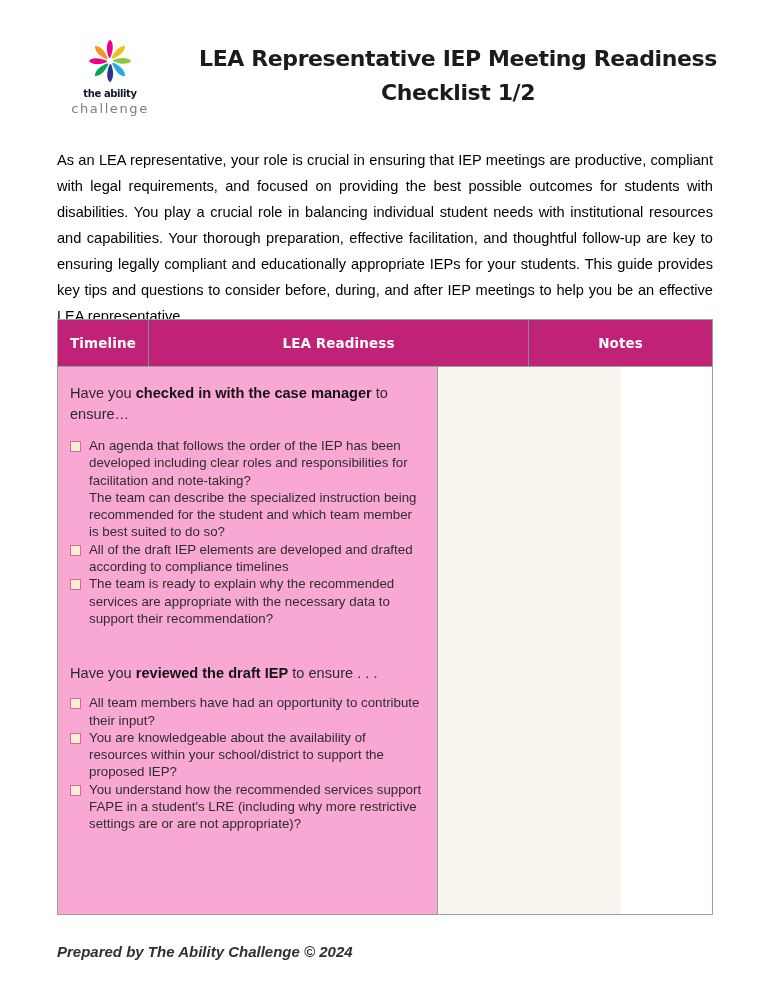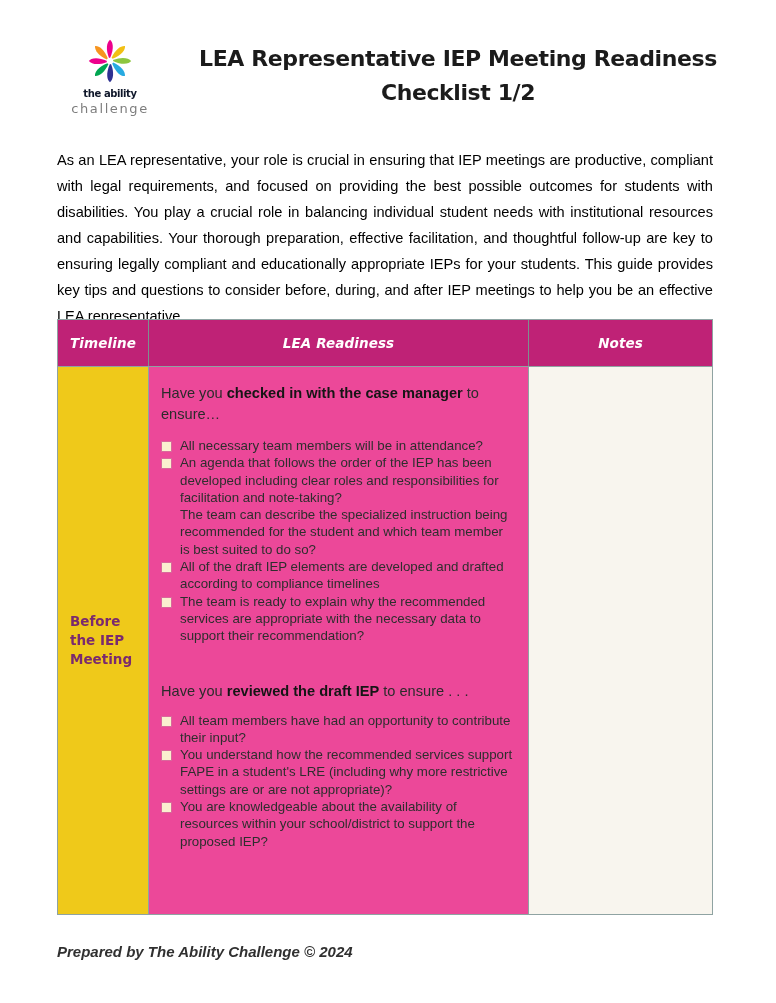--- a/index.html
+++ b/index.html
@@ -95,21 +95,20 @@
   .th {
     display: flex;
     align-items: center;
     justify-content: center;
     color: #ffffff;
     font-family: "DejaVu Sans", sans-serif;
     font-weight: bold;
     font-size: 13.5px;
     letter-spacing: 0.1px;
     box-sizing: border-box;
-    font-style: italic;
   }
   .th-timeline { width: 91px; border-right: 1px solid #7d8f8f; }
   .th-readiness { width: 380px; border-right: 1px solid #7d8f8f; }
   .th-notes { width: 183px; }
 
   .tbody {
     display: flex;
     border-top: 1px solid #8fa3a2;
     min-height: 547px;
   }
@@ -129,21 +128,21 @@
     font-size: 13.5px;
     line-height: 19px;
     color: #7a2a6e;
     text-align: left;
     width: 100%;
     padding-left: 6px;
     box-sizing: border-box;
   }
   .td-readiness {
     width: 380px;
-    background: #ec4899;
+    background: #f9a8d4;
     border-right: 1px solid #8fa3a2;
     box-sizing: border-box;
     padding: 16px 14px 20px 8px;
   }
   .td-notes {
     width: 183px;
     background: #f8f5ee;
     box-sizing: border-box;
   }
 
@@ -247,36 +246,29 @@
   <div class="table">
 
     <div class="thead">
       <div class="th th-timeline">Timeline</div>
       <div class="th th-readiness">LEA Readiness</div>
       <div class="th th-notes">Notes</div>
     </div>
 
     <div class="tbody">
 
-      <div class="td-timeline">
-        <div class="timeline-label">Before the IEP Meeting</div>
-      </div>
 
       <div class="td-readiness">
 
         <div class="q-head">
           <span>Have you </span><b>checked in with the case manager</b><span> to ensure…</span>
         </div>
         <div class="items" id="section1-items">
             <div class="item">
               <span class="cb"></span>
-              <span class="item-text">All necessary team members will be in attendance?</span>
-            </div>
-            <div class="item">
-              <span class="cb"></span>
               <span class="item-text">An agenda that follows the order of the IEP has been developed including clear roles and responsibilities for facilitation and note-taking?</span>
             </div>
             <div class="item">
               <span class="cb blank"></span>
               <span class="item-text">The team can describe the specialized instruction being recommended for the student and which team member is best suited to do so?</span>
             </div>
             <div class="item">
               <span class="cb"></span>
               <span class="item-text">All of the draft IEP elements are developed and drafted according to compliance timelines</span>
             </div>
@@ -289,25 +281,25 @@
         <div class="q-head second">
           <span>Have you </span><b>reviewed the draft IEP</b><span> to ensure . . .</span>
         </div>
         <div class="items tight" id="section2-items">
             <div class="item">
               <span class="cb"></span>
               <span class="item-text">All team members have had an opportunity to contribute their input?</span>
             </div>
             <div class="item">
               <span class="cb"></span>
+              <span class="item-text">You are knowledgeable about the availability of resources within your school/district to support the proposed IEP?</span>
+            </div>
+            <div class="item">
+              <span class="cb"></span>
               <span class="item-text">You understand how the recommended services support FAPE in a student's LRE (including why more restrictive settings are or are not appropriate)?</span>
-            </div>
-            <div class="item">
-              <span class="cb"></span>
-              <span class="item-text">You are knowledgeable about the availability of resources within your school/district to support the proposed IEP?</span>
             </div>
           </div>
 
       </div>
 
       <div class="td-notes"></div>
 
     </div>
   </div>
 

